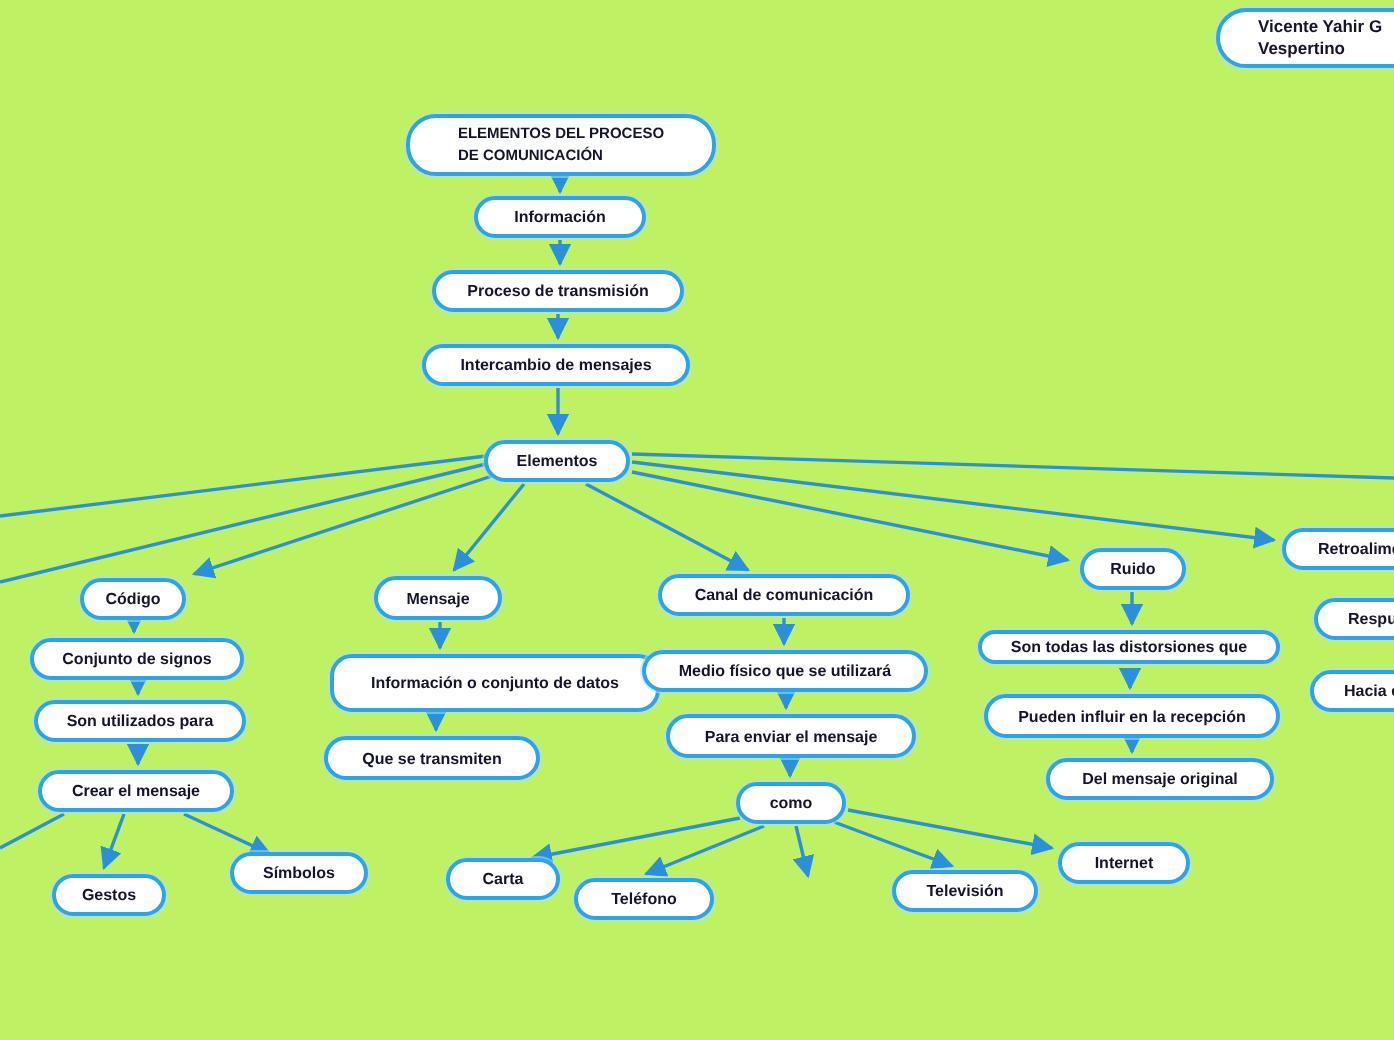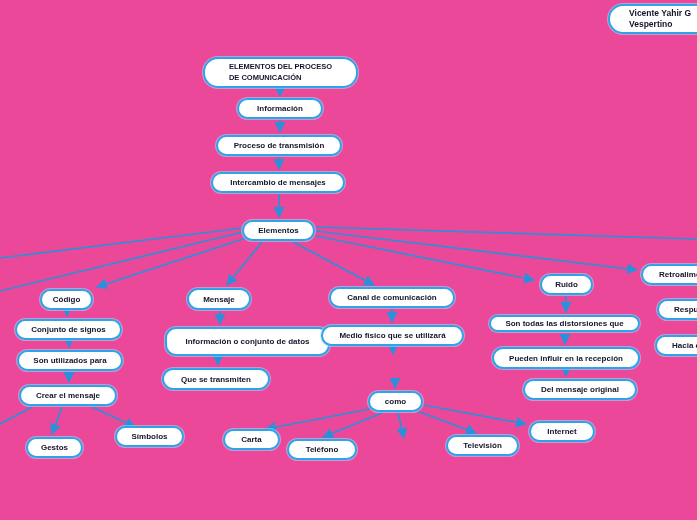--- a/index.html
+++ b/index.html
@@ -1,18 +1,18 @@
 <!DOCTYPE html>
 <html><head>
 <meta charset="utf-8">
 <style>
   html,body{margin:0;padding:0;background:#fff;}
   #canvas{
     position:relative;width:697px;height:520px;overflow:hidden;
-    background:#ec4899;font-family:"Liberation Sans",sans-serif;
+    background:#bef264;font-family:"Liberation Sans",sans-serif;
   }
   #wires{position:absolute;left:0;top:0;width:697px;height:520px;}
   .node{
     position:absolute;box-sizing:border-box;
     background:#ffffff;border:2px solid #2da4ea;border-radius:11px;
     display:flex;align-items:center;justify-content:center;
     font-size:8px;font-weight:700;color:#14142b;white-space:nowrap;
     box-shadow:0 0 0 1px rgba(173,221,248,.55);
     z-index:2;
   }
@@ -97,20 +97,21 @@
   <div class="node" style="left:19px;top:385px;width:98px;height:21px;">Crear el mensaje</div>
   <div class="node" style="left:26px;top:437px;width:57px;height:21px;">Gestos</div>
   <div class="node" style="left:115px;top:426px;width:69px;height:21px;">Símbolos</div>
 
   <div class="node" style="left:187px;top:288px;width:64px;height:22px;">Mensaje</div>
   <div class="node" style="left:138px;top:327px;width:165px;height:29px;margin-left:27px;">Información o conjunto de datos</div>
   <div class="node" style="left:162px;top:368px;width:108px;height:22px;">Que se transmiten</div>
 
   <div class="node" style="left:329px;top:287px;width:126px;height:21px;">Canal de comunicación</div>
   <div class="node" style="left:321px;top:325px;width:143px;height:21px;">Medio físico que se utilizará</div>
+  <div class="node" style="left:333px;top:357px;width:125px;height:22px;">Para enviar el mensaje</div>
   <div class="node" style="left:368px;top:391px;width:55px;height:21px;">como</div>
   <div class="node" style="left:223px;top:429px;width:57px;height:21px;">Carta</div>
   <div class="node" style="left:287px;top:439px;width:70px;height:21px;">Teléfono</div>
   <div class="node" style="left:446px;top:435px;width:73px;height:21px;">Televisión</div>
   <div class="node" style="left:529px;top:421px;width:66px;height:21px;">Internet</div>
 
   <div class="node" style="left:540px;top:274px;width:53px;height:21px;">Ruido</div>
   <div class="node" style="left:489px;top:315px;width:151px;height:17px;">Son todas las distorsiones que</div>
   <div class="node" style="left:492px;top:347px;width:148px;height:22px;">Pueden influir en la recepción</div>
   <div class="node" style="left:509px;top:379px;width:114px;height:21px;margin-left:14px;">Del mensaje original</div>

